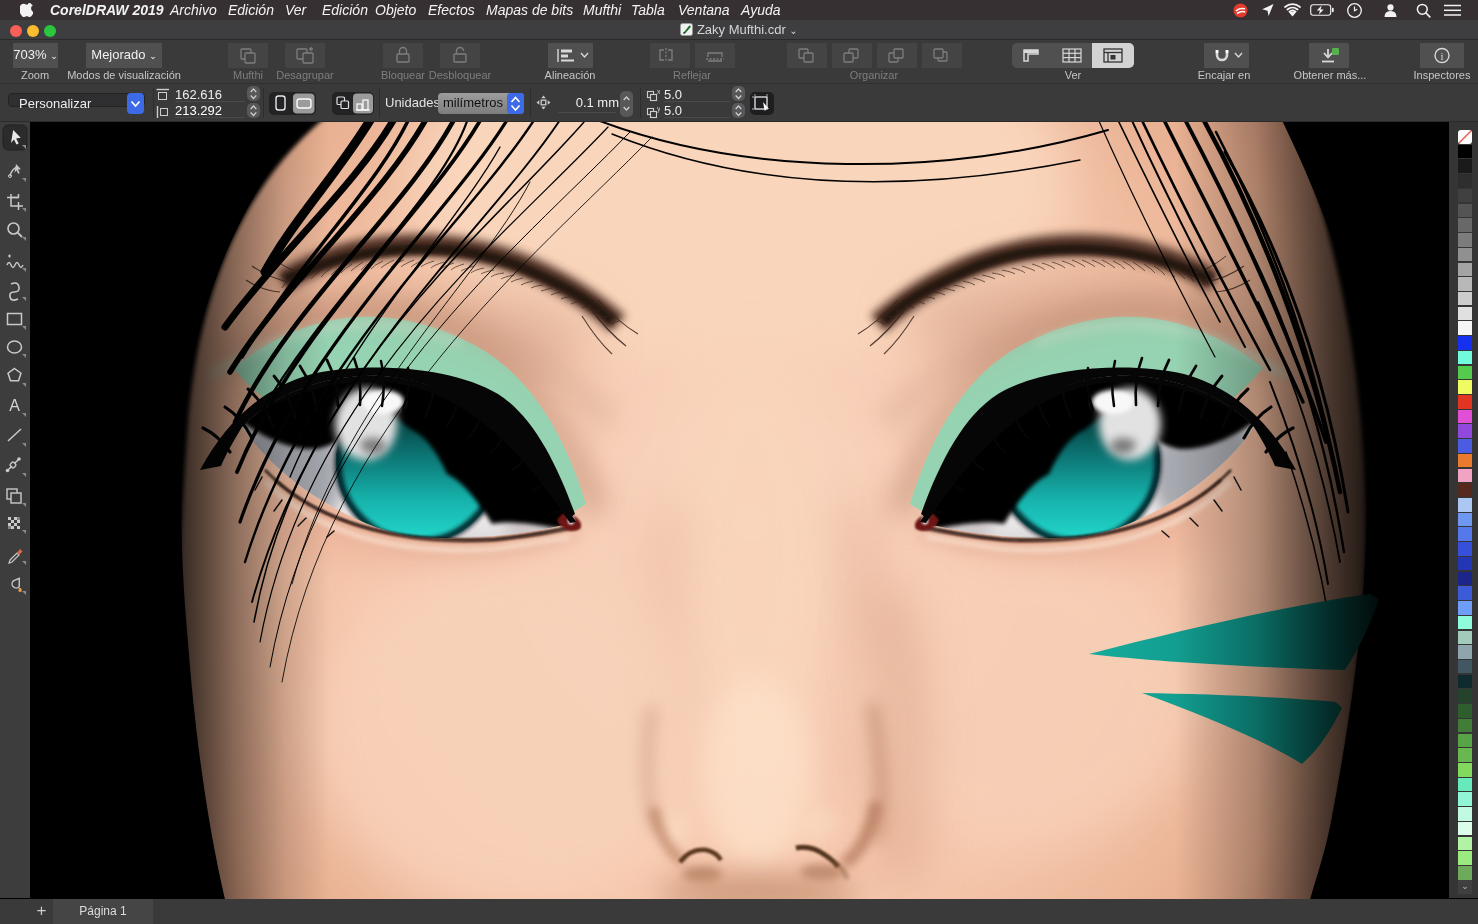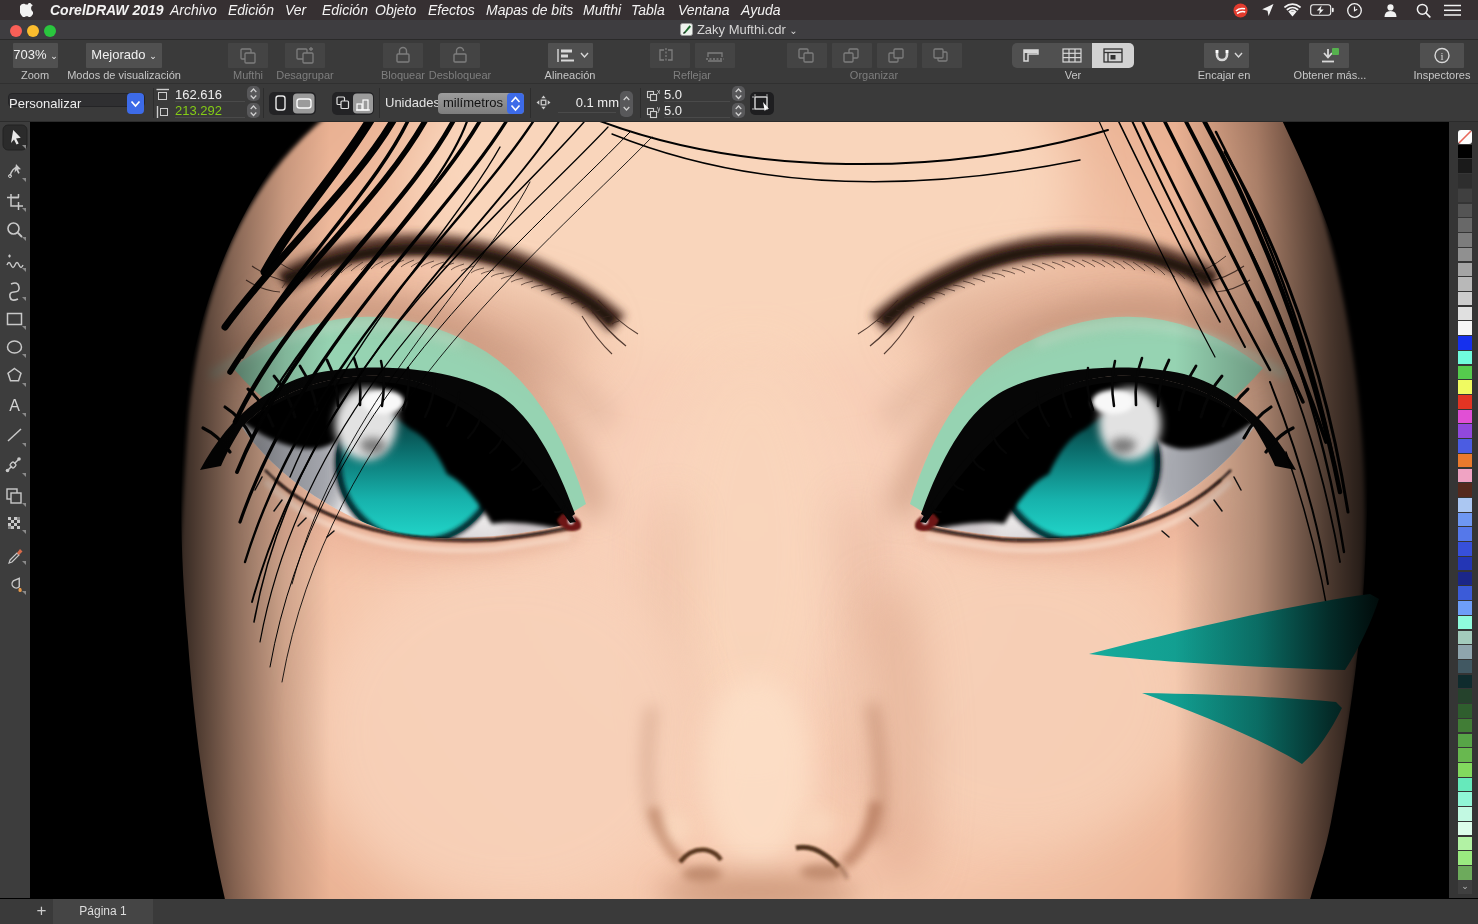--- a/index.html
+++ b/index.html
@@ -213,37 +213,37 @@
         <rect x="23" y="5" width="7" height="7" rx="1" fill="#56b14e"></rect>
       </svg></div>
   <div class="tlabel" style="left:1330px">Obtener más...</div>
   <div class="tbtn" style="left:1420px;width:44px"><svg width="44" height="25">
         <circle cx="22" cy="12.5" r="7" fill="none" stroke="#d8d8d8" stroke-width="1.4"></circle>
         <text x="22" y="16.5" font-size="11" fill="#d8d8d8" text-anchor="middle" font-family="Liberation Serif">i</text>
       </svg></div>
   <div class="tlabel" style="left:1442px">Inspectores</div>
 </div>
 <div id="propbar">
-  <div class="field" style="left:8px;top:9px;width:137px;height:14px;line-height:19px;padding-left:0;background:#2f2f31;">Personalizar
+  <div class="field" style="left:8px;top:9px;width:137px;height:14px;line-height:19px;padding-left:10px;background:#2f2f31;">Personalizar
     <svg class="abs" style="right:0;top:-1px" width="17" height="21">
         <rect x="0" y="0" width="17" height="21" rx="4" fill="#3d6be8"></rect>
         <path d="M4.5 8.5 l4 4.5 4 -4.5" stroke="#ffffff" stroke-width="1.7" fill="none"></path>
       </svg>
   </div>
   <div class="pv-sep" style="left:153px"></div>
   <svg class="abs" style="left:156px;top:4px" width="13" height="30">
       <g stroke="#cdcdcd" fill="none">
         <rect x="2.5" y="4.5" width="8" height="7"></rect>
         <line x1="0.5" y1="1.5" x2="13" y2="1.5" stroke-width="1.4"></line>
         <rect x="4.5" y="20.5" width="7" height="7"></rect>
         <line x1="1.5" y1="18" x2="1.5" y2="30" stroke-width="1.4"></line>
       </g>
     </svg>
   <div class="abs" style="left:175px;top:3px;width:71px;height:15px;color:#eeeeee;font-size:13px;">162.616</div>
-  <div class="abs" style="left:175px;top:19px;width:71px;height:15px;color:#84cc16;font-size:13px;">213.292</div>
+  <div class="abs" style="left:175px;top:19px;width:71px;height:15px;color:#ffffff;font-size:13px;">213.292</div>
   <div class="abs" style="left:175px;top:17px;width:70px;height:1px;background:#4a4a4a"></div>
   <div class="abs" style="left:175px;top:33px;width:70px;height:1px;background:#4a4a4a"></div>
   <svg class="abs" style="left:247px;top:2px" width="13" height="33">
       <g fill="#58585a">
         <rect x="0" y="0" width="13" height="15" rx="5"></rect>
         <rect x="0" y="17" width="13" height="15" rx="5"></rect>
       </g>
       <g stroke="#d0d0d0" stroke-width="1.2" fill="none">
         <path d="M3.7 6 l2.8 -3 2.8 3 M3.7 9.5 l2.8 3 2.8 -3"></path>
         <path d="M3.7 23 l2.8 -3 2.8 3 M3.7 26.5 l2.8 3 2.8 -3"></path>

